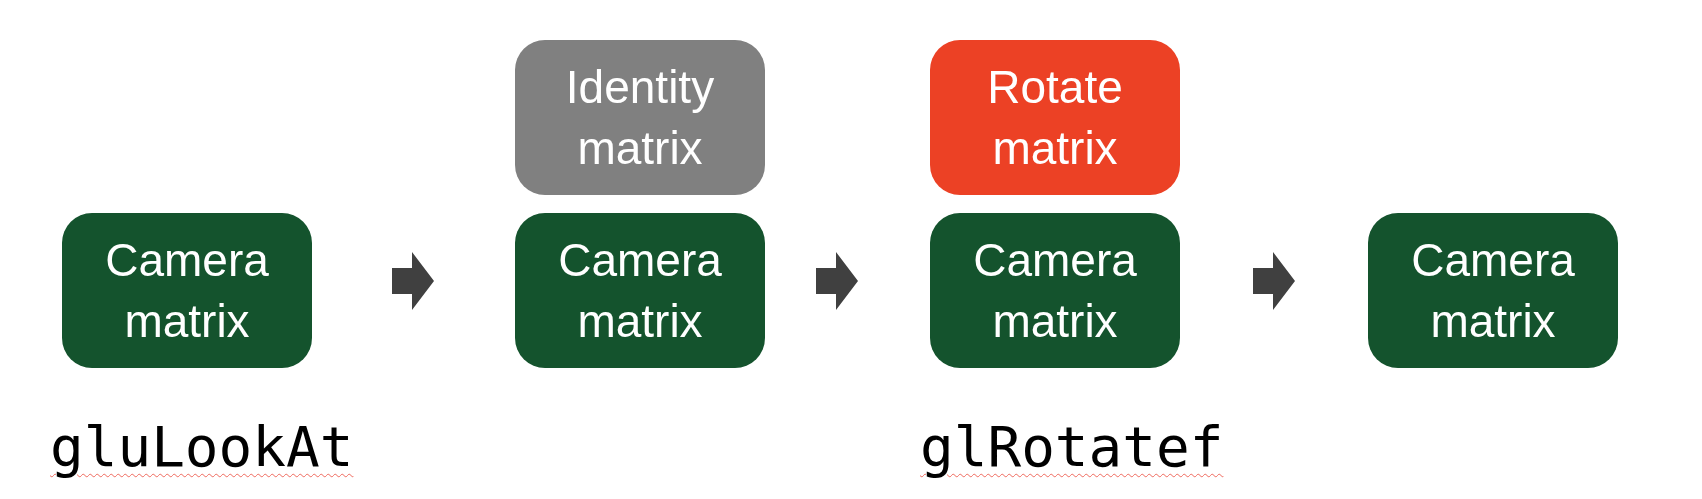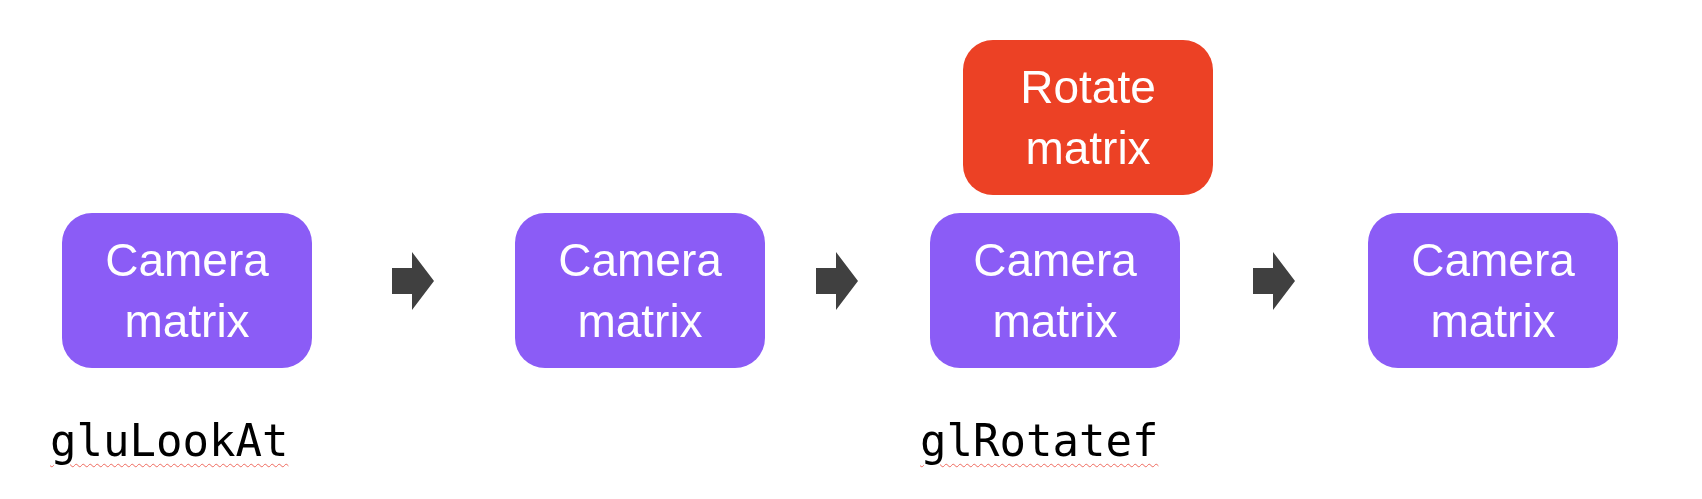--- a/index.html
+++ b/index.html
@@ -19,29 +19,29 @@
     display: flex;
     align-items: center;
     justify-content: center;
     text-align: center;
     color: #ffffff;
     font-size: 46px;
     line-height: 1.32;
     padding: 0 20px;
     box-sizing: border-box;
   }
-  .box.camera   { background: #8b5cf6; padding-left: 20px; }
+  .box.camera   { background: #14532d; padding-left: 20px; }
   .box.identity { background: #808080; }
-  .box.rotate   { background: #EC4125; margin-left: 33px; }
+  .box.rotate   { background: #EC4125; }
 
   .fn-label {
     position: absolute;
     top: 419px;
     font-family: "DejaVu Sans Mono", monospace;
-    font-size: 44px;
+    font-size: 56px;
     line-height: 1;
     color: #000000;
     white-space: nowrap;
   }
   .squiggle {
     text-decoration-line: underline;
     text-decoration-style: wavy;
     text-decoration-color: #ef6a5e;
     text-decoration-thickness: 1px;
     text-underline-offset: 7px;
@@ -58,20 +58,21 @@
 
 <div class="canvas">
 
   <div class="box camera" style="left:62px; top:213px;">Camera matrix</div>
   <div class="fn-label squiggle" style="left:50px;">gluLookAt</div>
 
   <svg class="arrow" style="left:392px;" viewBox="0 0 42 58">
     <polygon points="0,16 20,16 20,0 42,29 20,58 20,42 0,42" fill="#404040"></polygon>
   </svg>
 
+  <div class="box identity" style="left:515px; top:40px;">Identity matrix</div>
   <div class="box camera" style="left:515px; top:213px;">Camera matrix</div>
 
   <svg class="arrow" style="left:816px;" viewBox="0 0 42 58">
     <polygon points="0,16 20,16 20,0 42,29 20,58 20,42 0,42" fill="#404040"></polygon>
   </svg>
 
   <div class="box rotate" style="left:930px; top:40px;">Rotate matrix</div>
   <div class="box camera" style="left:930px; top:213px;">Camera matrix</div>
   <div class="fn-label squiggle" style="left:920px;">glRotatef</div>
 

